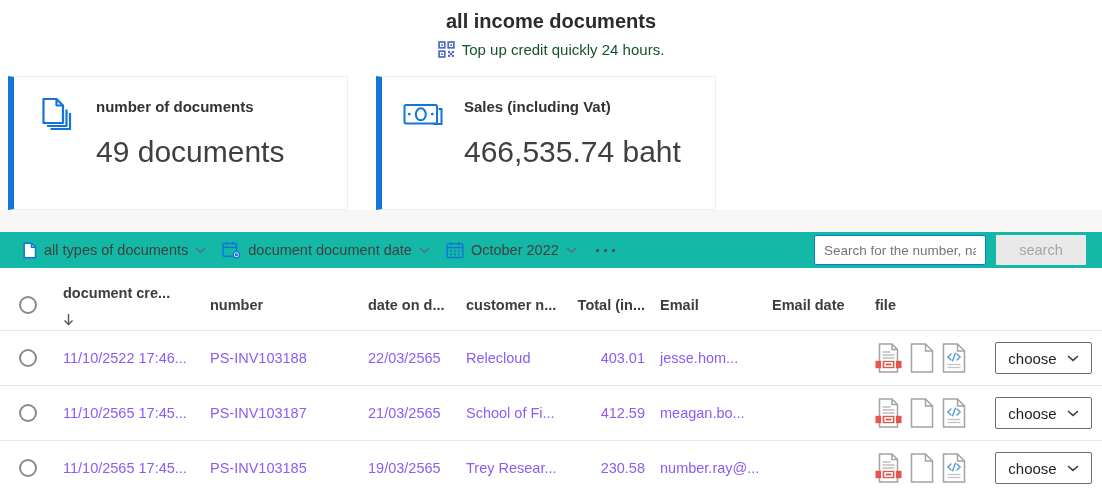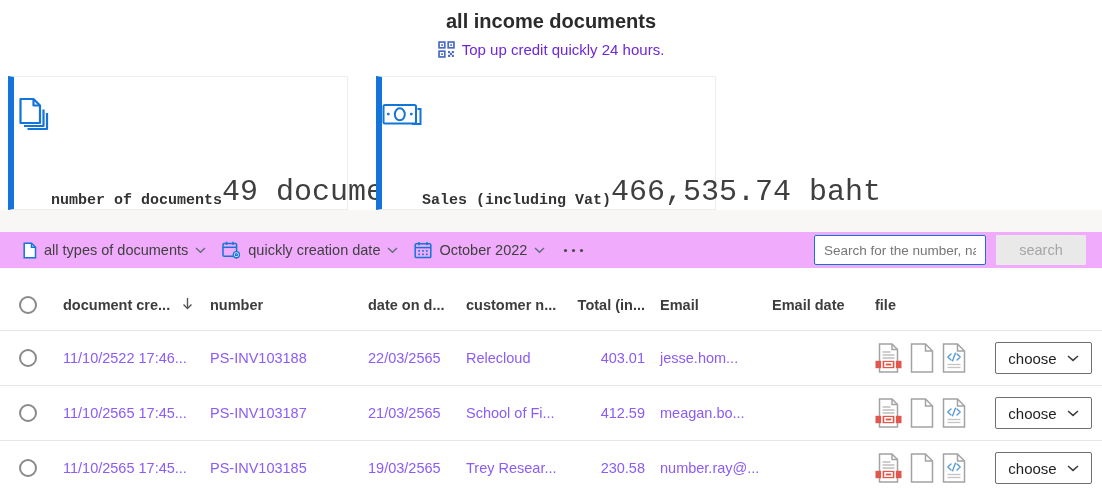--- a/index.html
+++ b/index.html
@@ -9,36 +9,36 @@
     background:#fff; font-family:"Liberation Sans", sans-serif;
   }
   
   .page-title {
     position:absolute; top:10px; left:0; right:0; text-align:center;
     font-size:20px; font-weight:bold; color:#2b2b2b;
   }
   .promo {
     position:absolute; top:41px; left:0; right:0;
     display:flex; justify-content:center; align-items:center; gap:7px;
-    font-size:15px; color:#6d28d9; cursor:pointer;
+    font-size:15px; color:#14532d; cursor:pointer;
   }
   
   .cards { position:absolute; top:76px; left:8px; display:flex; gap:28px; }
   .card {
     width:340px; height:134px; background:#fff;
     border:1px solid #ededed; border-left:6px solid #1375d8; display:flex;
   }
   .card-icon { width:82px; display:flex; justify-content:center; padding-top:19px; }
-  .card-body { flex:1; display:flex; flex-direction:row; align-items:flex-end; padding:21px 18px 0 0;font-family:Liberation Mono, monospace; }
+  .card-body { flex:1; display:flex; flex-direction:column; align-items:flex-start; padding:21px 18px 0 0; }
   .card-label { font-size:15px; font-weight:700; color:#333; white-space:nowrap; }
   .card-value { margin-top:20px; font-size:30px; color:#3f3f3f; white-space:nowrap; }
   .band { position:absolute; top:210px; left:0; right:0; height:22px; background:#f8f7f5; }
   
   .filterbar {
-    position:absolute; top:232px; left:0; right:0; height:36px; background:#f0abfc;
+    position:absolute; top:232px; left:0; right:0; height:36px; background:#14b8a6;
     display:flex; align-items:center; padding:0 16px 0 22px;
   }
   .f-item { display:flex; align-items:center; gap:7px; margin-right:16px; cursor:pointer; white-space:nowrap; }
   .f-label { font-size:14.5px; color:#404040; }
   .more-btn { margin:0 10px 0 2px; cursor:pointer; display:flex; align-items:center; }
   .search-input {
     margin-left:auto; width:172px; height:30px; border:1.5px solid #1375d8; border-radius:2px;
     padding:0 9px; font-size:13.5px; color:#333; outline:none; font-family:"Liberation Sans", sans-serif;
   }
   .search-input::placeholder { color:#767676; }
@@ -48,21 +48,21 @@
   }
   
   .table { position:absolute; top:270px; left:0; right:0; }
   .grid-row {
     display:grid;
     grid-template-columns:55px 147px 158px 98px 110px 84px 112px 103px 118px 1fr;
     align-items:center;
   }
   .thead { height:61px; padding-top:10px; border-bottom:1px solid #e7e7e7; }
   .th { font-size:14.5px; font-weight:700; color:#3d3d3d; padding-left:8px; white-space:nowrap; overflow:hidden; }
-  .th-created { display:flex; gap:12px; cursor:pointer; }
+  .th-created { display:flex; gap:12px; cursor:pointer;flex-direction:column; }
   .col-right { text-align:right; padding-left:0; padding-right:7px; }
   .row { height:55px; border-bottom:1px solid #e7e7e7; }
   .td { font-size:14.5px; color:#8b5cf6; padding-left:8px; white-space:nowrap; overflow:hidden; }
   .cell-radio { display:flex; justify-content:center; }
   .radio {
     width:18px; height:18px; border:2px solid #8a8a8a; border-radius:50%; background:#fff; cursor:pointer;
   }
   .td-file { display:flex; align-items:center; gap:8px; padding-left:8px; }
   .file-icon { cursor:pointer; display:flex; }
   .choose-btn {
@@ -166,21 +166,21 @@
               <path d="M1 6.3 h13.6"></path>
               <path d="M4.6 0.8 v3 M11 0.8 v3"></path>
           </g>
           <g stroke="#1375d8" fill="#fff" stroke-width="1.3">
             <path d="M14.4 9.6 v1.2 M14.4 16.6 v1.2 M10.9 13.7 h1.2 M16.7 13.7 h1.2"></path>
             <circle cx="14.4" cy="13.7" r="3"></circle>
               <circle cx="14.4" cy="13.7" r="1"></circle>
           </g>
         </svg>
       </span>
-      <span class="f-label">quickly creation date</span>
+      <span class="f-label">document document date</span>
       <span style="display:flex;">
         <svg width="11" height="7" viewBox="0 0 11 7">
             <polyline points="1,1 5.5,5.3 10,1" fill="none" stroke="#5f6b7a" stroke-width="1.4"></polyline>
           </svg>
       </span>
     </div>
 
     <div class="f-item">
       <span style="display:flex;">
         <svg width="18" height="18" viewBox="0 0 18 18">

